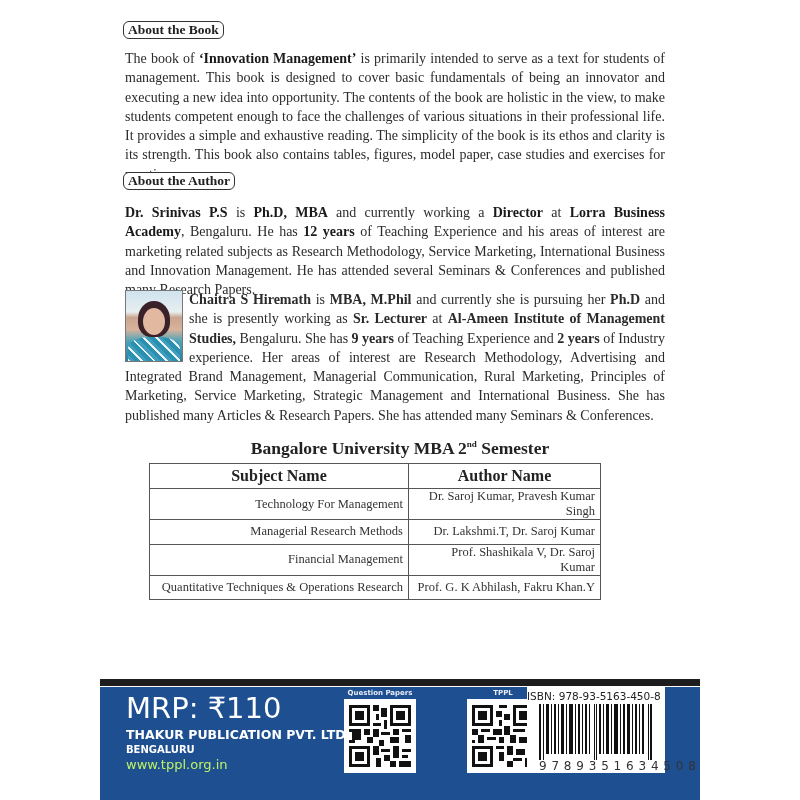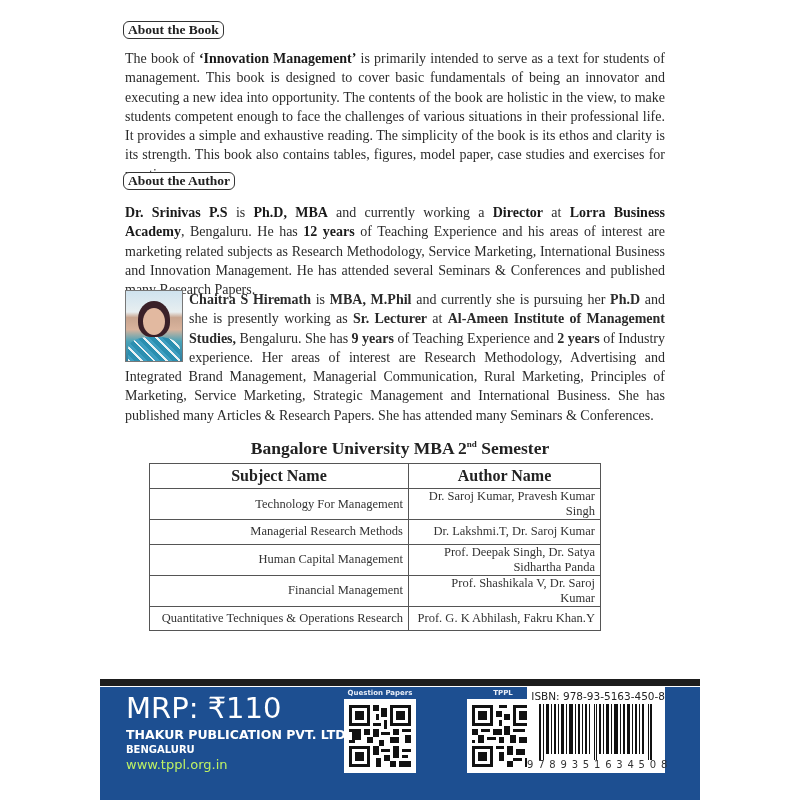--- a/index.html
+++ b/index.html
@@ -36,23 +36,23 @@
          font-family:"DejaVu Sans","Liberation Sans",sans-serif; }
   .mrp { position:absolute; left:26px; top:5px; font-size:29px; line-height:32px; font-weight:normal; color:#fff; letter-spacing:0px; }
   .publisher { position:absolute; left:26px; top:40px; font-size:12.5px; font-weight:bold; line-height:15px; }
   .city { position:absolute; left:26px; top:55px; font-size:10px; font-weight:bold; line-height:15px; }
   .website { position:absolute; left:26px; top:70px; font-size:13px; line-height:16px; color:#bef264; }
   .qr-wrap { position:absolute; top:2px; text-align:center; }
   .qr-label { font-size:7px; font-weight:bold; line-height:9px; color:#e8eef8; }
   .qr { width:72px; height:74px; background:#fff; margin-top:1px; position:relative; }
   .qr svg { position:absolute; left:5px; top:5px; }
   .isbn-box { position:absolute; left:427px; top:0; width:138px; height:86px; background:#fff; color:#222; }
-  .isbn-text { position:absolute; left:0; width:138px; top:3px; text-align:right; font-size:10.5px; line-height:12px; }
+  .isbn-text { position:absolute; left:0; width:138px; top:3px; text-align:left; font-size:10.5px; line-height:12px; }
   .barcode { position:absolute; left:12px; top:17px; }
-  .isbn-digits { position:absolute; left:0; top:72px; width:130px; font-size:10px; letter-spacing:4.8px; color:#333; }
+  .isbn-digits { position:absolute; left:12px; top:72px; width:130px; font-size:12px; letter-spacing:4.8px; color:#333; }
 </style>
 </head>
 <body>
 
 <div id="about-book-label" class="section-label">About the Book</div>
 <div id="about-book-text" class="para"><span>The book of </span><b>‘Innovation Management’</b><span> is primarily intended to serve as a text for students of management. This book is designed to cover basic fundamentals of being an innovator and executing a new idea into opportunity. The contents of the book are holistic in the view, to make students competent enough to face the challenges of various situations in their professional life. It provides a simple and exhaustive reading. The simplicity of the book is its ethos and clarity is its strength. This book also contains tables, figures, model paper, case studies and exercises for practice.</span></div>
 
 <div id="about-author-label" class="section-label">About the Author</div>
 <div id="author1-text" class="para"><b>Dr. Srinivas P.S</b><span> is </span><b>Ph.D, MBA</b><span> and currently working a </span><b>Director</b><span> at </span><b>Lorra Business Academy</b><span>, Bengaluru. He has </span><b>12 years</b><span> of Teaching Experience and his areas of interest are marketing related subjects as Research Methodology, Service Marketing, International Business and Innovation Management. He has attended several Seminars &amp; Conferences and published many Research Papers.</span></div>
 
@@ -74,24 +74,20 @@
     </tr>
   </thead>
   <tbody>
     <tr>
         <td>Technology For Management</td>
         <td>Dr. Saroj Kumar, Pravesh Kumar Singh</td>
       </tr>
     <tr>
         <td>Managerial Research Methods</td>
         <td>Dr. Lakshmi.T, Dr. Saroj Kumar</td>
-      </tr>
-    <tr>
-        <td>Human Capital Management</td>
-        <td>Prof. Deepak Singh, Dr. Satya Sidhartha Panda</td>
       </tr>
     <tr>
         <td>Financial Management</td>
         <td>Prof. Shashikala V, Dr. Saroj Kumar</td>
       </tr>
     <tr>
         <td>Quantitative Techniques &amp; Operations Research</td>
         <td>Prof. G. K Abhilash, Fakru Khan.Y</td>
       </tr>
   </tbody>

